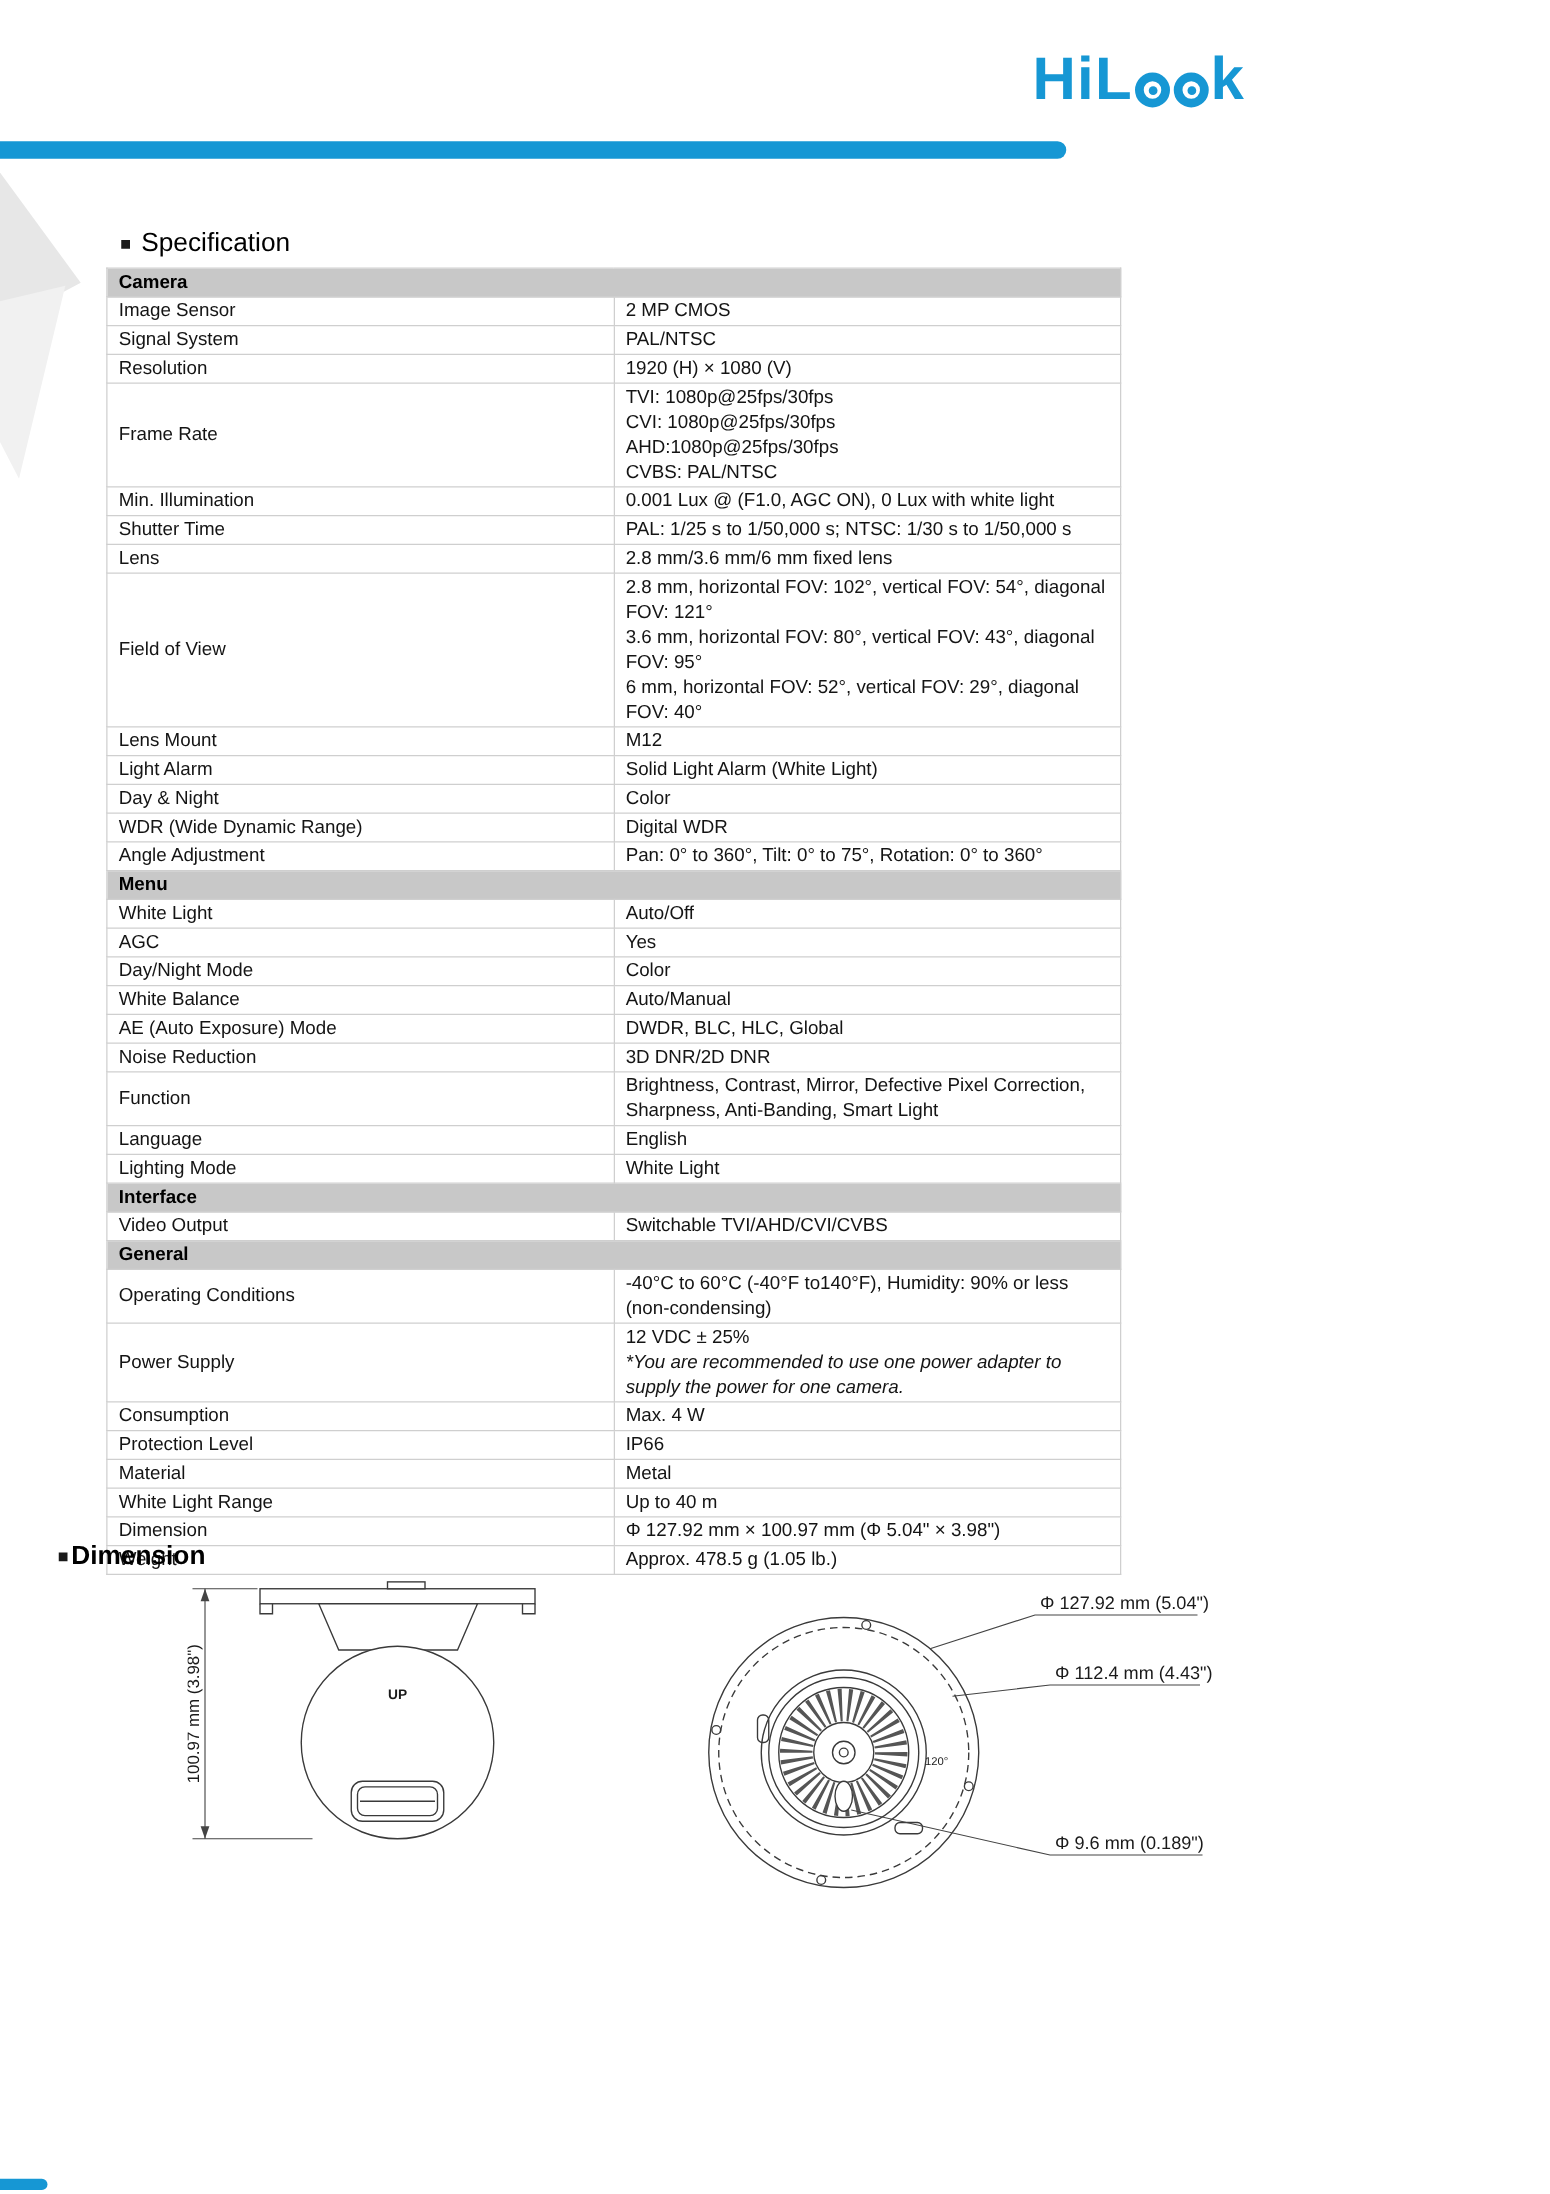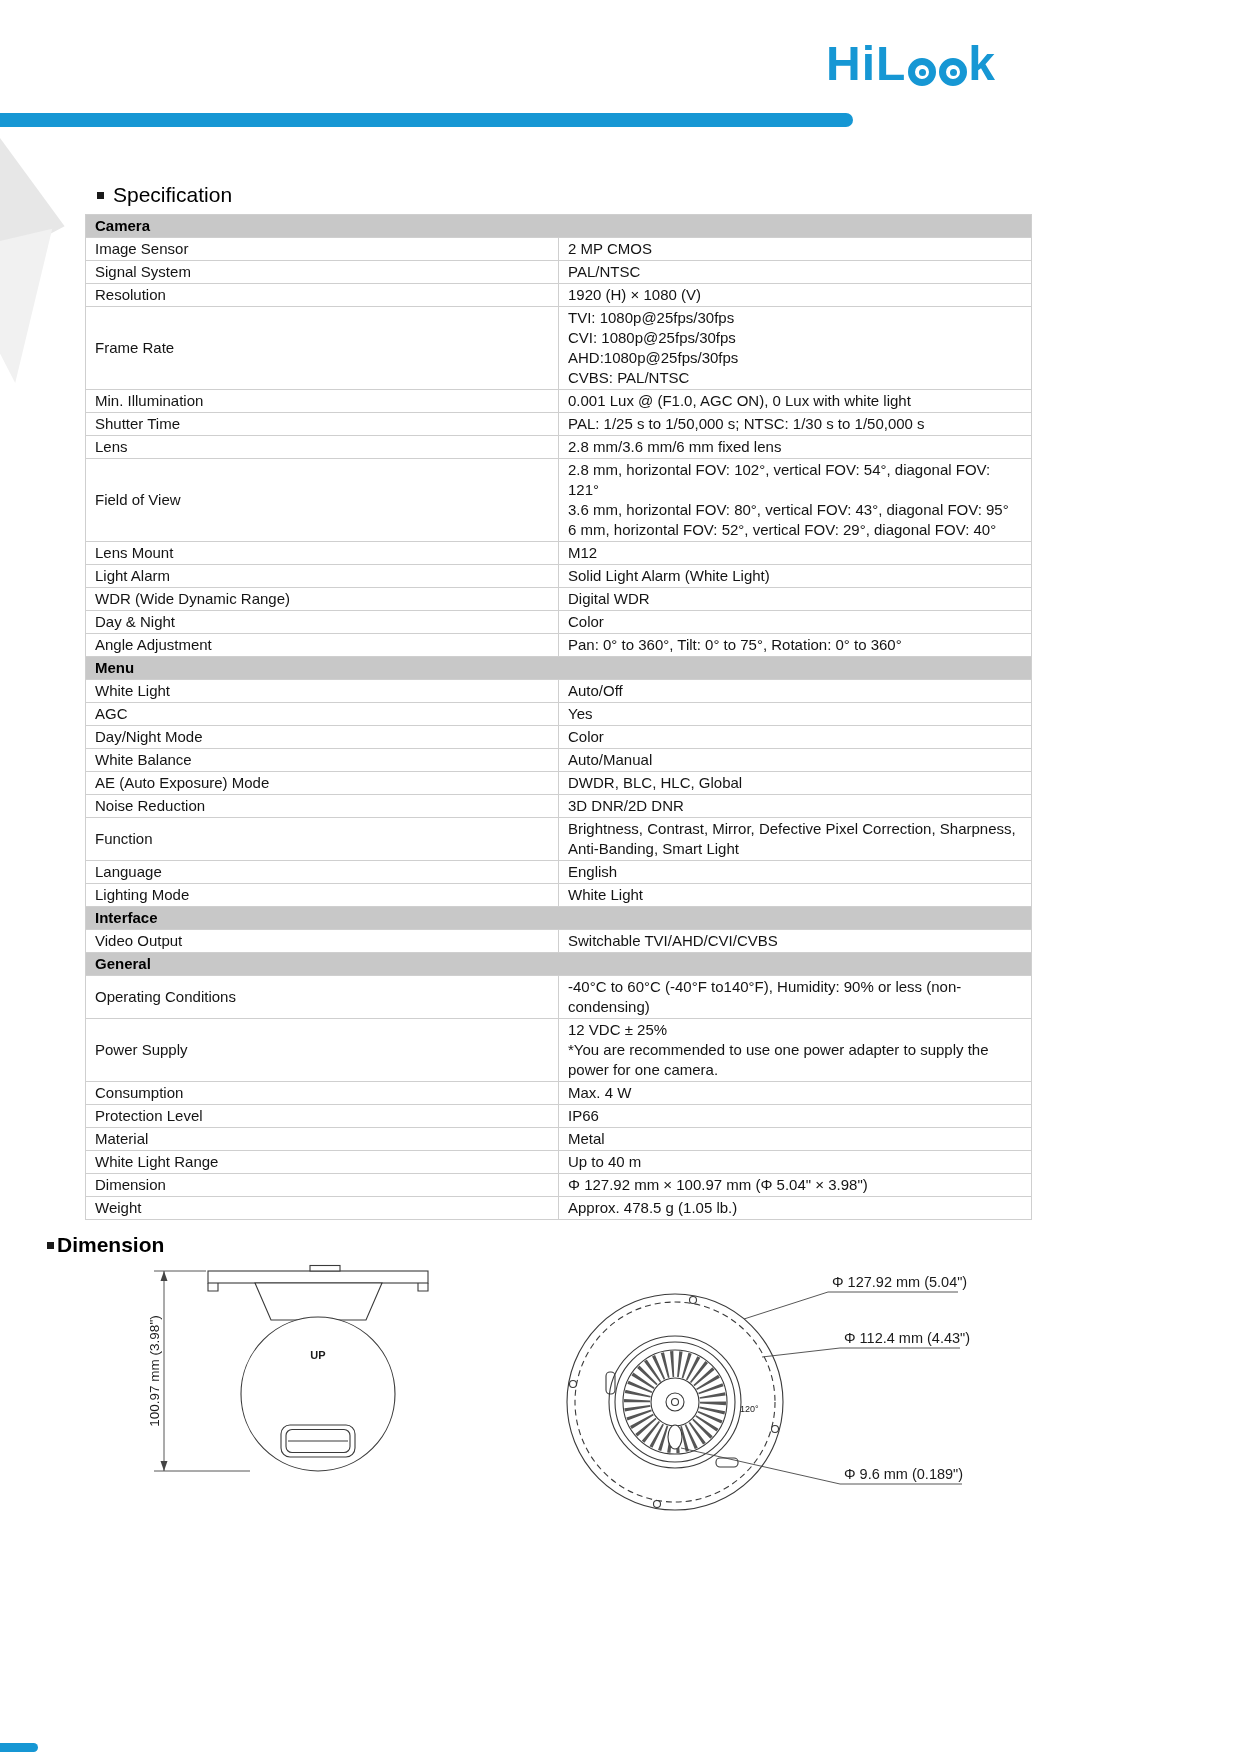--- a/index.html
+++ b/index.html
@@ -45,30 +45,30 @@
   }
   .spec-title .sq { width:7px; height:7px; background:#1a1a1a; }
   .dim-title {
     position:absolute; top:1233px; left:47px; font-size:21px; font-weight:700;
     display:flex; align-items:center; gap:3px; color:#000;
   }
   .dim-title .sq { width:7px; height:7px; background:#1a1a1a; }
 
   
   .spec-table {
-    position:absolute; top:214px; left:85px; width:947px;
+    position:absolute; top:214px; left:85px; width:812px;
     border-collapse:collapse; font-size:15px; table-layout:fixed;
   }
   .spec-table td {
     border:1px solid #cfcfcf; padding:1px 9px;
     vertical-align:middle; line-height:20px;
   }
   .spec-table td.label-cell { width:272px; }
   .spec-table tr.section-row td { background:#c8c8c8; font-weight:700; color:#000; }
-  .value-cell .note { }
+  .value-cell .note { font-style:italic; }
 
   
   .drawings {
     position:absolute; top:1262px; left:150px;
     display:flex; gap:60px; align-items:flex-start;
   }
   .drawings svg { display:block; }
   .drawings svg text { font-family:"Liberation Sans", sans-serif; fill:#1a1a1a; }
   .drawline { stroke:#3a3a3a; stroke-width:1.1; fill:none; }
   .drawfill { stroke:#3a3a3a; stroke-width:1.1; fill:#ffffff; }
@@ -167,29 +167,29 @@
             <div>M12</div>
           </td>
         </tr>
         <tr>
           <td class="label-cell">Light Alarm</td>
           <td class="value-cell">
             <div>Solid Light Alarm (White Light)</div>
           </td>
         </tr>
         <tr>
+          <td class="label-cell">Day &amp; Night</td>
+          <td class="value-cell">
+            <div>Color</div>
+          </td>
+        </tr>
+        <tr>
           <td class="label-cell">WDR (Wide Dynamic Range)</td>
           <td class="value-cell">
             <div>Digital WDR</div>
-          </td>
-        </tr>
-        <tr>
-          <td class="label-cell">Day &amp; Night</td>
-          <td class="value-cell">
-            <div>Color</div>
           </td>
         </tr>
         <tr>
           <td class="label-cell">Angle Adjustment</td>
           <td class="value-cell">
             <div>Pan: 0° to 360°, Tilt: 0° to 75°, Rotation: 0° to 360°</div>
           </td>
         </tr>
         <tr class="section-row">
           <td colspan="2">Menu</td>

